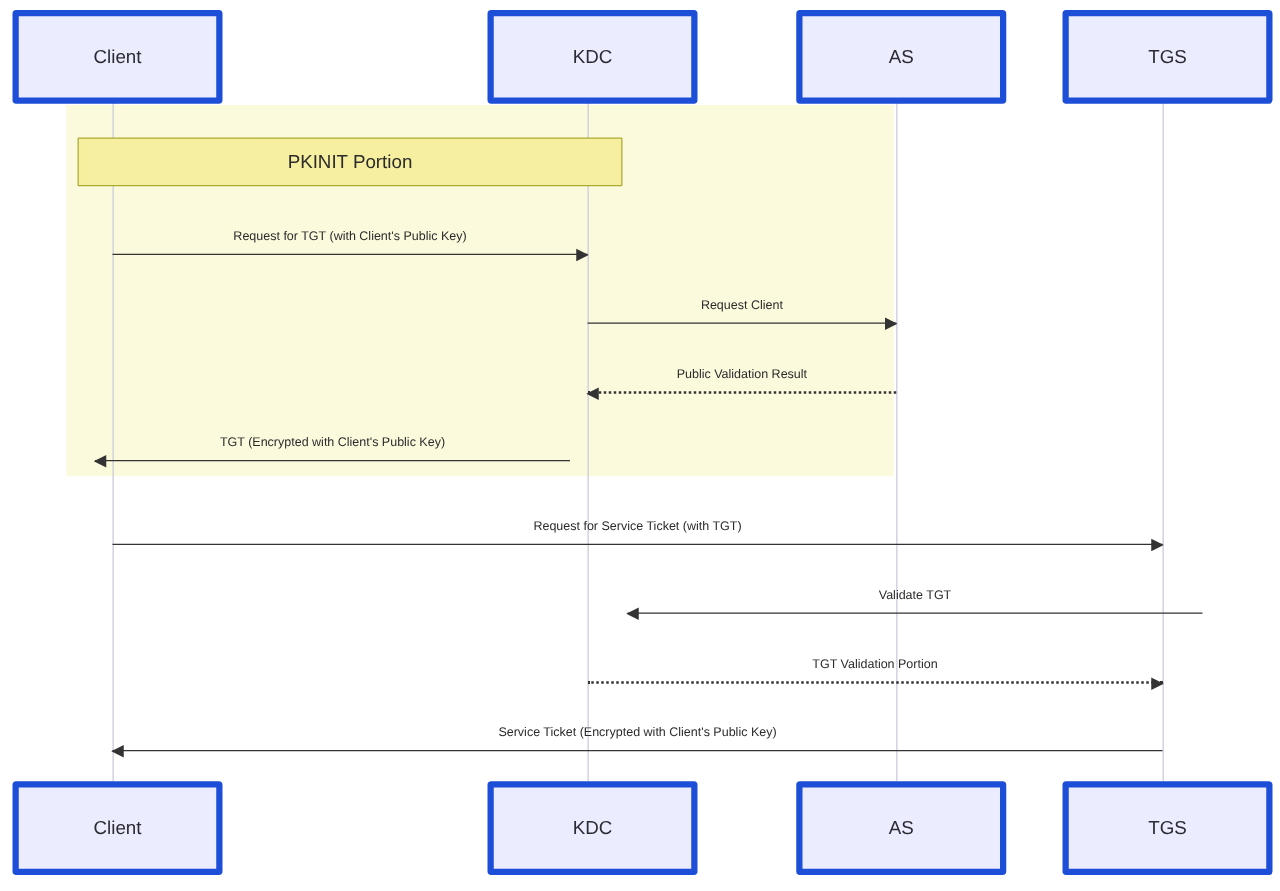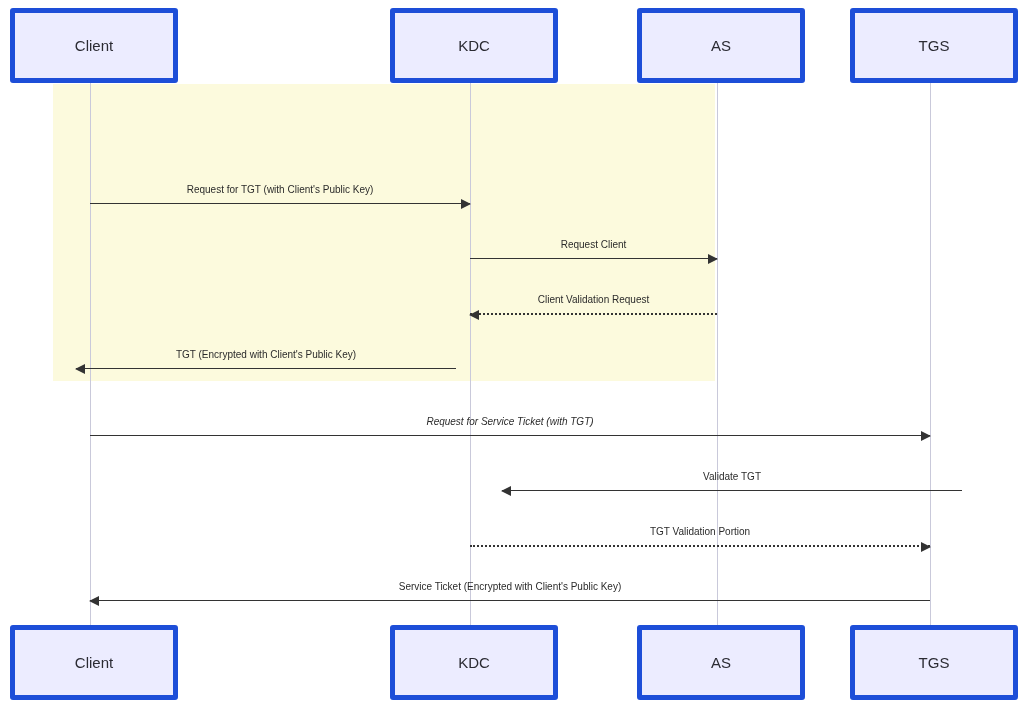--- a/index.html
+++ b/index.html
@@ -99,50 +99,53 @@
   <div class="actor-box" style="left:390px; top:8px;">
       <span>KDC</span>
     </div>
   <div class="actor-box" style="left:637px; top:8px;">
       <span>AS</span>
     </div>
   <div class="actor-box" style="left:850px; top:8px;">
       <span>TGS</span>
     </div>
 
+  <div class="note-box" style="left:62px; top:110px; width:434px; height:37px;">
+    <span>PKINIT Portion</span>
+  </div>
 
   <div class="message" style="left:90px; top:180px; width:380px;">
     <div class="msg-label">Request for TGT (with Client's Public Key)</div>
     <div class="msg-line solid">
       <div class="arrowhead right"></div>
     </div>
   </div>
 
   <div class="message" style="left:470px; top:235px; width:247px;">
     <div class="msg-label">Request Client</div>
     <div class="msg-line solid">
       <div class="arrowhead right"></div>
     </div>
   </div>
 
   <div class="message" style="left:470px; top:290px; width:247px;">
-    <div class="msg-label">Client Validation Request</div>
+    <div class="msg-label">Public Validation Result</div>
     <div class="msg-line dotted">
       <div class="arrowhead left"></div>
     </div>
   </div>
 
   <div class="message" style="left:76px; top:345px; width:380px;">
     <div class="msg-label">TGT (Encrypted with Client's Public Key)</div>
     <div class="msg-line solid">
       <div class="arrowhead left"></div>
     </div>
   </div>
 
-  <div class="message" style="left:90px; top:412px; width:840px;font-style:italic;">
+  <div class="message" style="left:90px; top:412px; width:840px;">
     <div class="msg-label">Request for Service Ticket (with TGT)</div>
     <div class="msg-line solid">
       <div class="arrowhead right"></div>
     </div>
   </div>
 
   <div class="message" style="left:470px; top:467px; width:460px;padding-left:32px;">
     <div class="msg-label">Validate TGT</div>
     <div class="msg-line solid">
       <div class="arrowhead left"></div>

